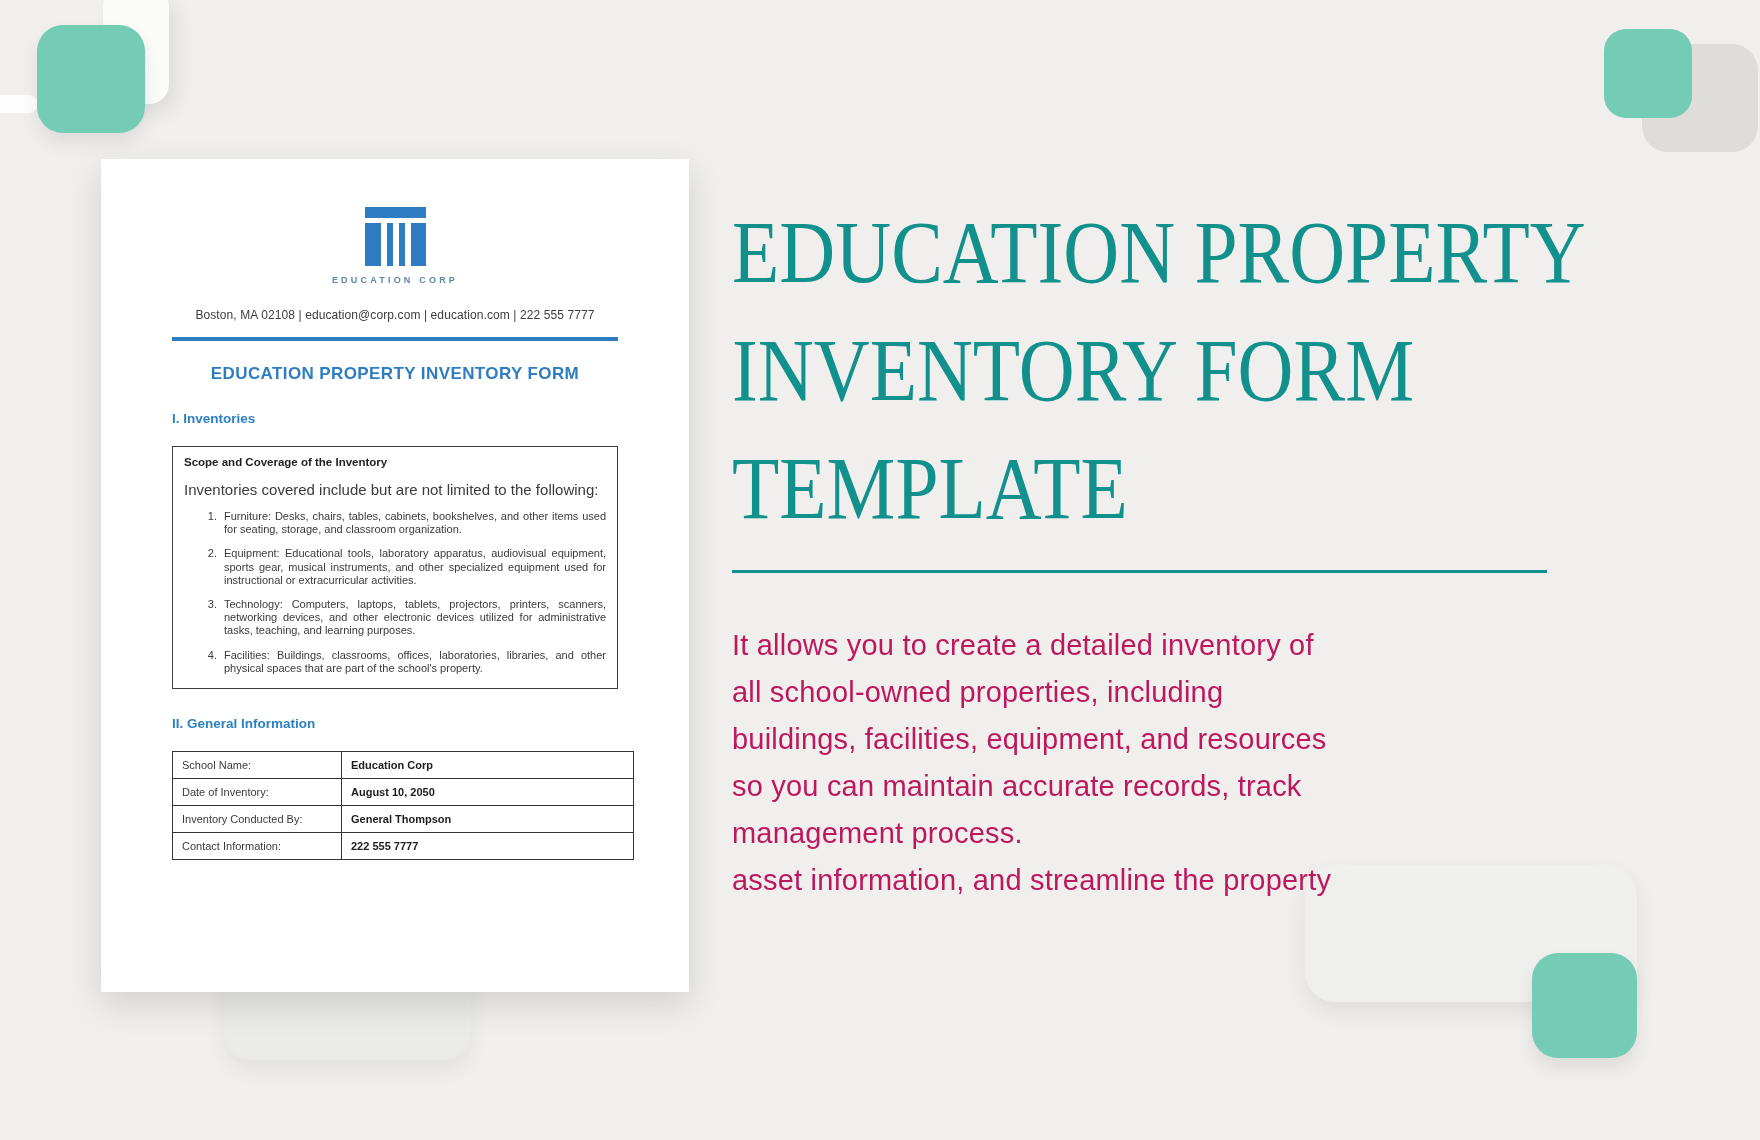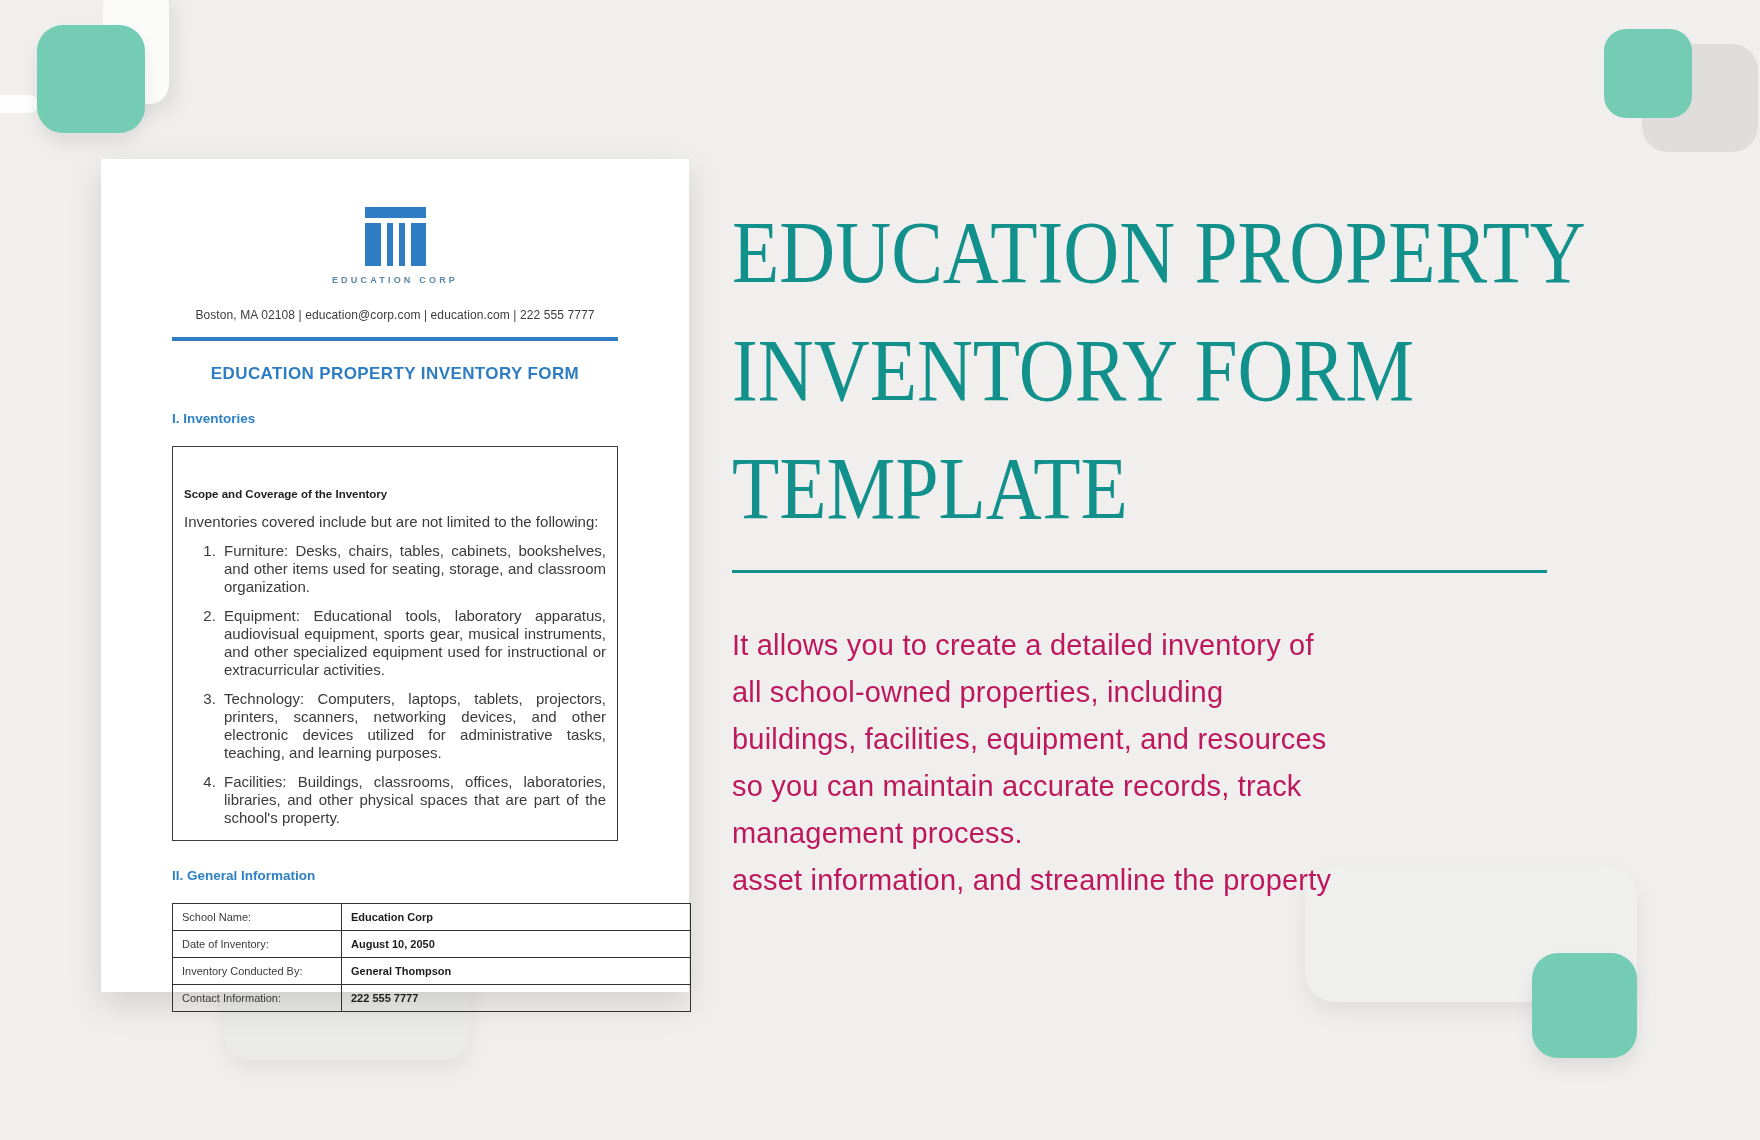--- a/index.html
+++ b/index.html
@@ -36,26 +36,26 @@
   .logo-bars span{background:var(--doc-blue,#2e7dc2);display:block;height:100%;}
   .b-wide{width:16px;} .b-thin{width:6px;} .b-wide2{width:15px;}
   .logo-name{margin-top:9px;text-align:center;font-size:9px;font-weight:600;
     letter-spacing:3.2px;color:#5b87a8;white-space:nowrap;}
   .contact{margin-top:23px;text-align:center;font-size:12px;color:#3c3c3c;letter-spacing:0.1px;}
   .doc-rule{margin:15px 71px 0;height:4px;background:var(--doc-blue,#2e7dc2);}
   .form-title{margin-top:23px;text-align:center;font-size:17px;font-weight:bold;
     letter-spacing:0.4px;color:var(--doc-blue,#2e7dc2);}
   .sec-head{margin:27px 71px 0;font-size:13.5px;font-weight:bold;color:#2e80c4;}
   .scope-box{margin:20px 71px 0;border:1.5px solid #3c3c3c;padding:9px 11px 2px;}
-  .scope-head{font-size:11.5px;font-weight:bold;color:#1f1f1f;margin-top:32px;}
+  .scope-head{font-size:11.5px;font-weight:bold;color:#1f1f1f;}
   .scope-intro{margin-top:13px;font-size:15px;color:#3a3a3a;}
   .scope-box ol{margin:12px 0 0;padding-left:36px;}
-  .scope-box li{font-size:15px;color:#3a3a3a;line-height:1.2;text-align:justify;
+  .scope-box li{font-size:11px;color:#3a3a3a;line-height:1.2;text-align:justify;
     margin-bottom:11px;padding-left:4px;}
-  .gen-table{margin:20px 71px 0;border-collapse:collapse;width:519px;}
+  .gen-table{margin:20px 71px 0;border-collapse:collapse;width:462px;}
   .gen-table td{border:1.5px solid #333;font-size:11px;height:24px;
     padding:1px 9px;vertical-align:middle;}
   .gen-table td.lbl{width:150px;color:#3a3a3a;}
   .gen-table td.val{font-weight:bold;color:#1c1c1c;}
 
   
   .panel-title{position:absolute;left:732px;top:194px;
     font-family:"Liberation Serif",serif;font-size:88px;line-height:118px;
     color:var(--accent-teal,#12918c);transform:scaleX(0.88);transform-origin:left top;
     white-space:nowrap;}

